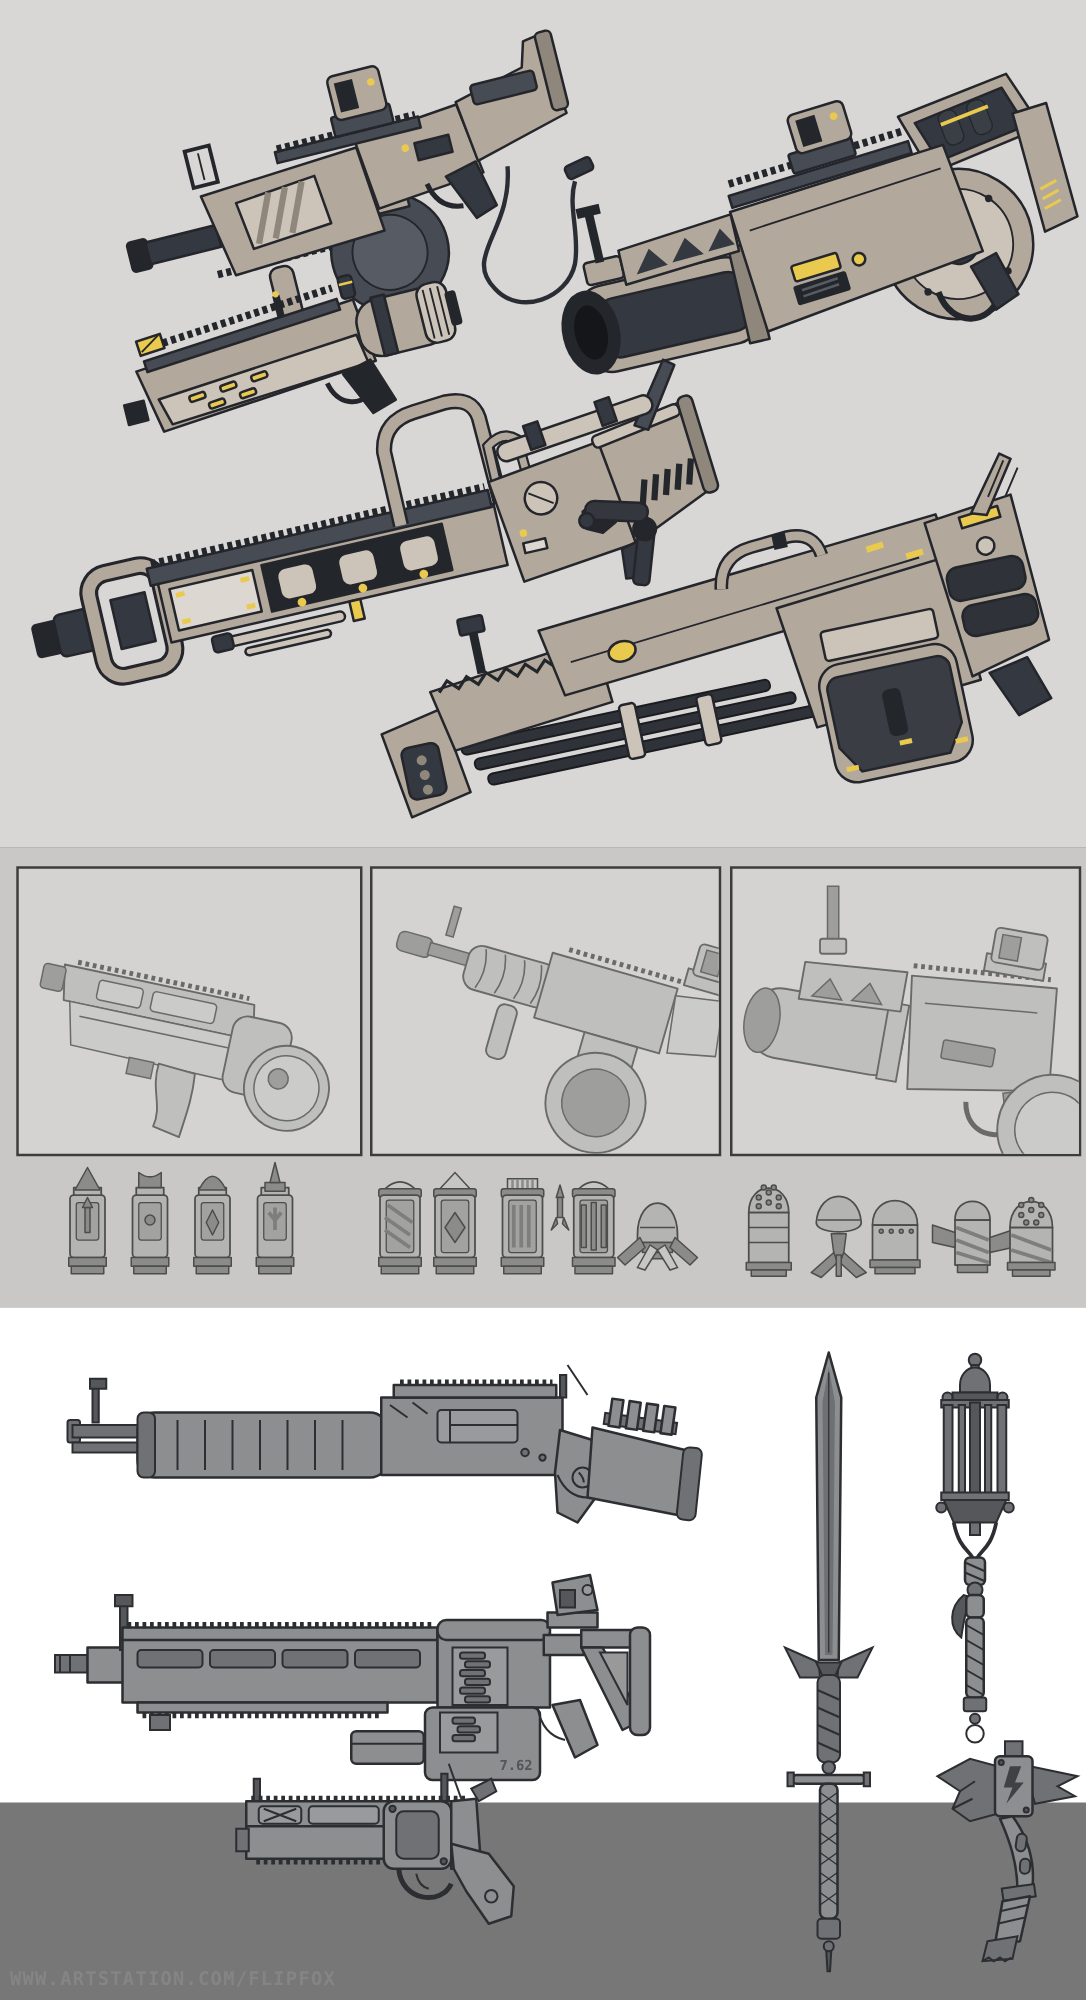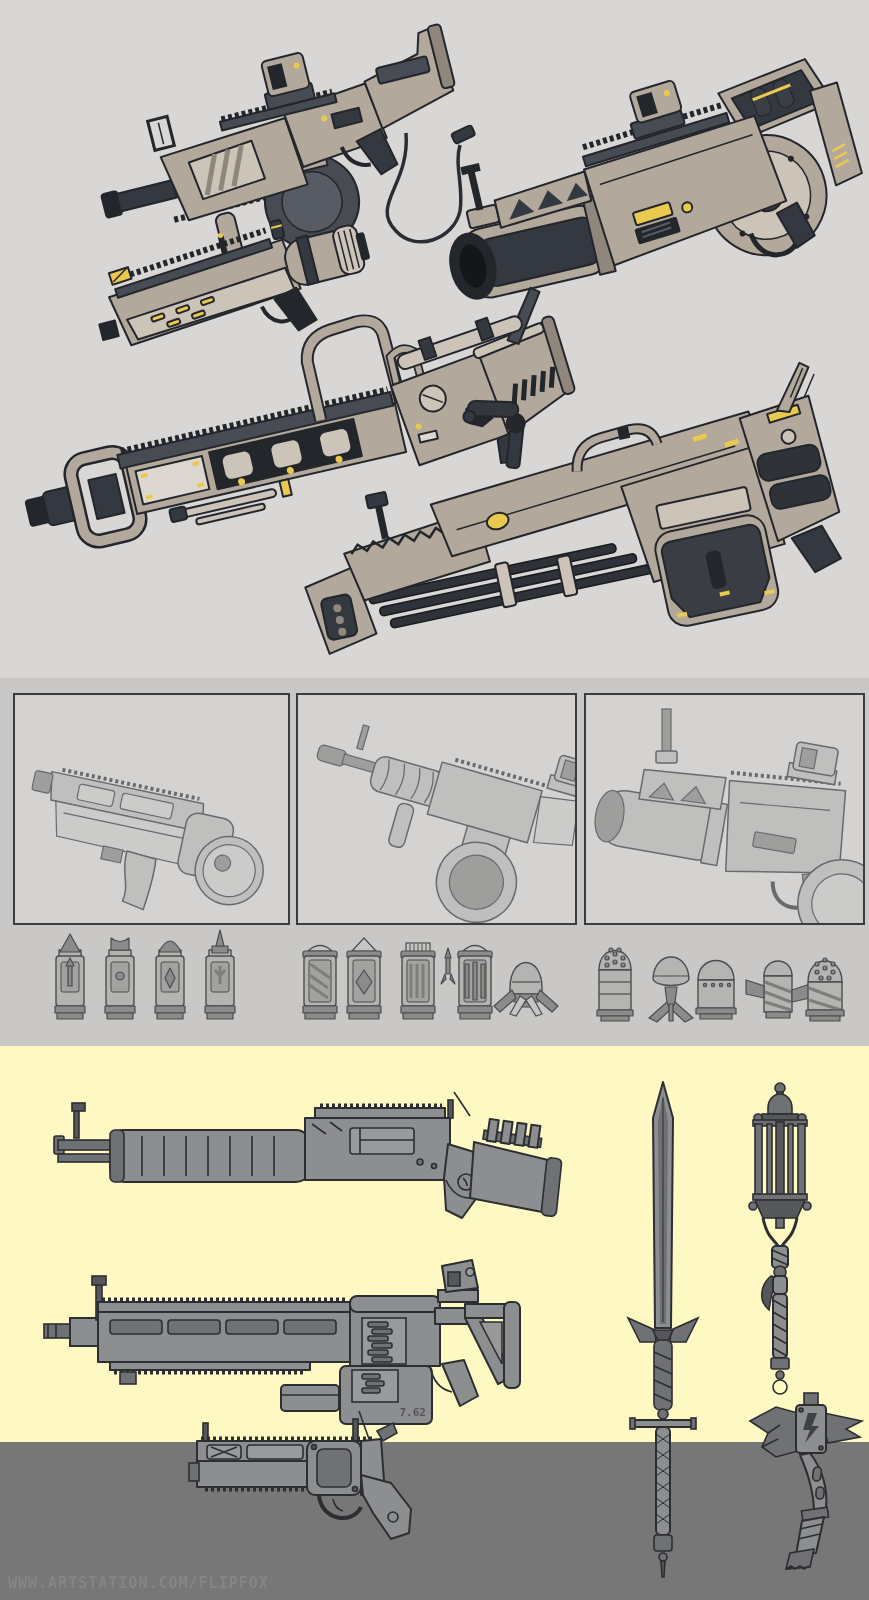--- a/index.html
+++ b/index.html
@@ -1,20 +1,20 @@
 <!DOCTYPE html>
 <html><head>
 <meta charset="utf-8">
 <style>
   html,body{margin:0;padding:0;background:#777;}
   #sheet{position:relative;width:869px;height:1600px;overflow:hidden;font-family:"DejaVu Sans",sans-serif;}
   .band{position:absolute;left:0;width:869px;}
   #band-top{top:0;height:678px;background:#d8d7d5;}
   #band-mid{top:678px;height:368px;background:#c9c8c6;}
-  #band-bottom{top:1046px;height:396px;background:#fef9c3;}
+  #band-bottom{top:1046px;height:396px;background:#ffffff;}
   .item{position:absolute;}
   svg{overflow:visible;display:block;}
   .panel{position:absolute;top:15px;height:228px;background:#d4d3d1;border:2px solid #3c3c3c;overflow:hidden;}
   
   .o2{stroke:#24262c;stroke-width:2;stroke-linejoin:round;}
   .tan{fill:#b2a99c;}.tanl{fill:#ccc4b8;}.tand{fill:#8f877c;}
   .dk{fill:#474b54;}.dkk{fill:#23262b;}.dkm{fill:#343841;}
   .yl{fill:#eac94f;}.wht{fill:#dcd8d1;}
   .ln{stroke:#24262c;stroke-width:1.5;fill:none;}
   .teeth{stroke:#23262b;stroke-width:6;stroke-dasharray:4 3;fill:none;}

